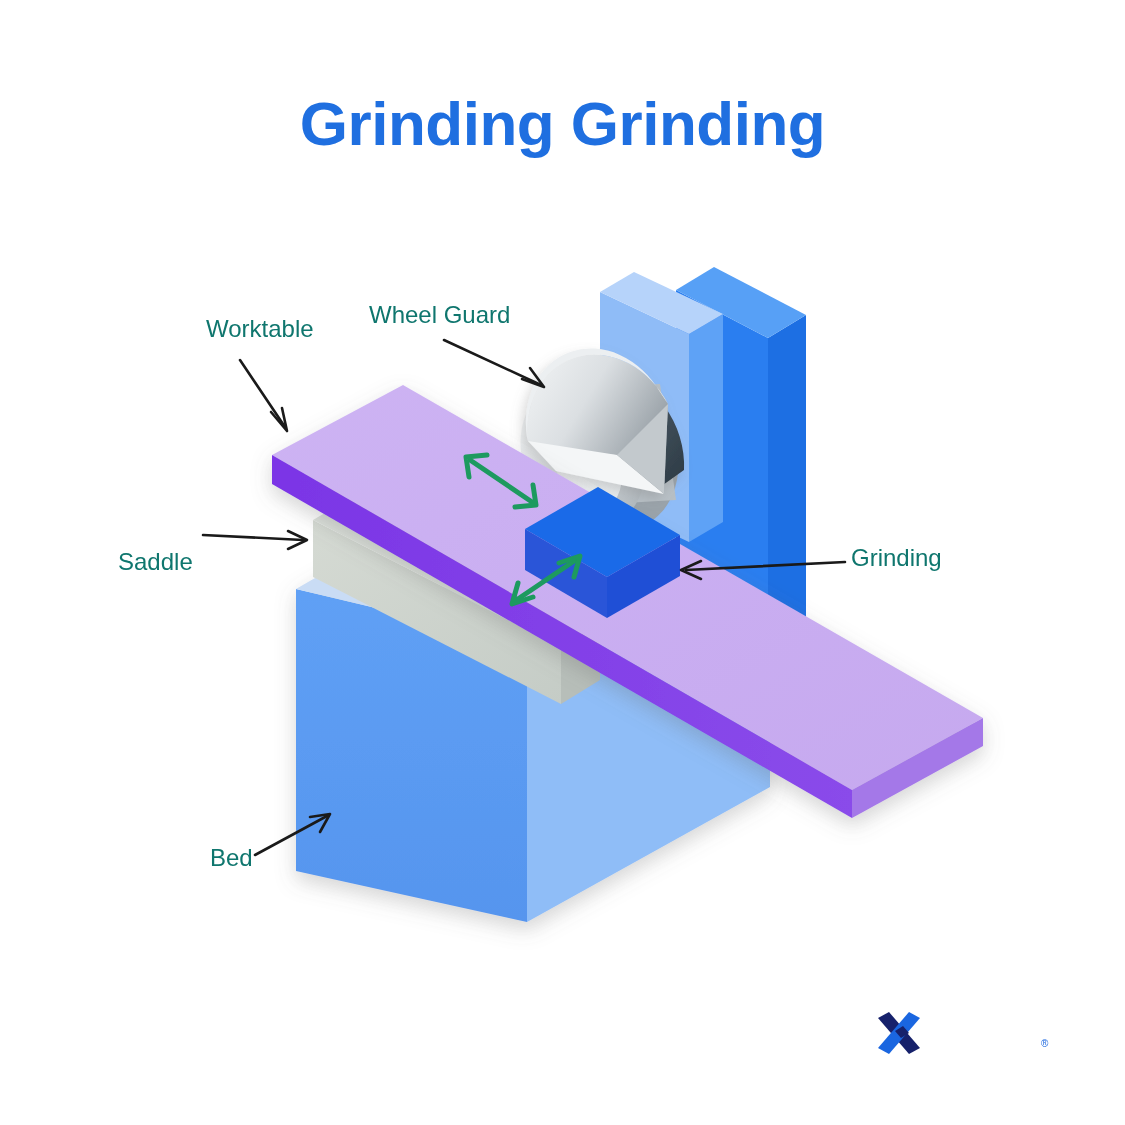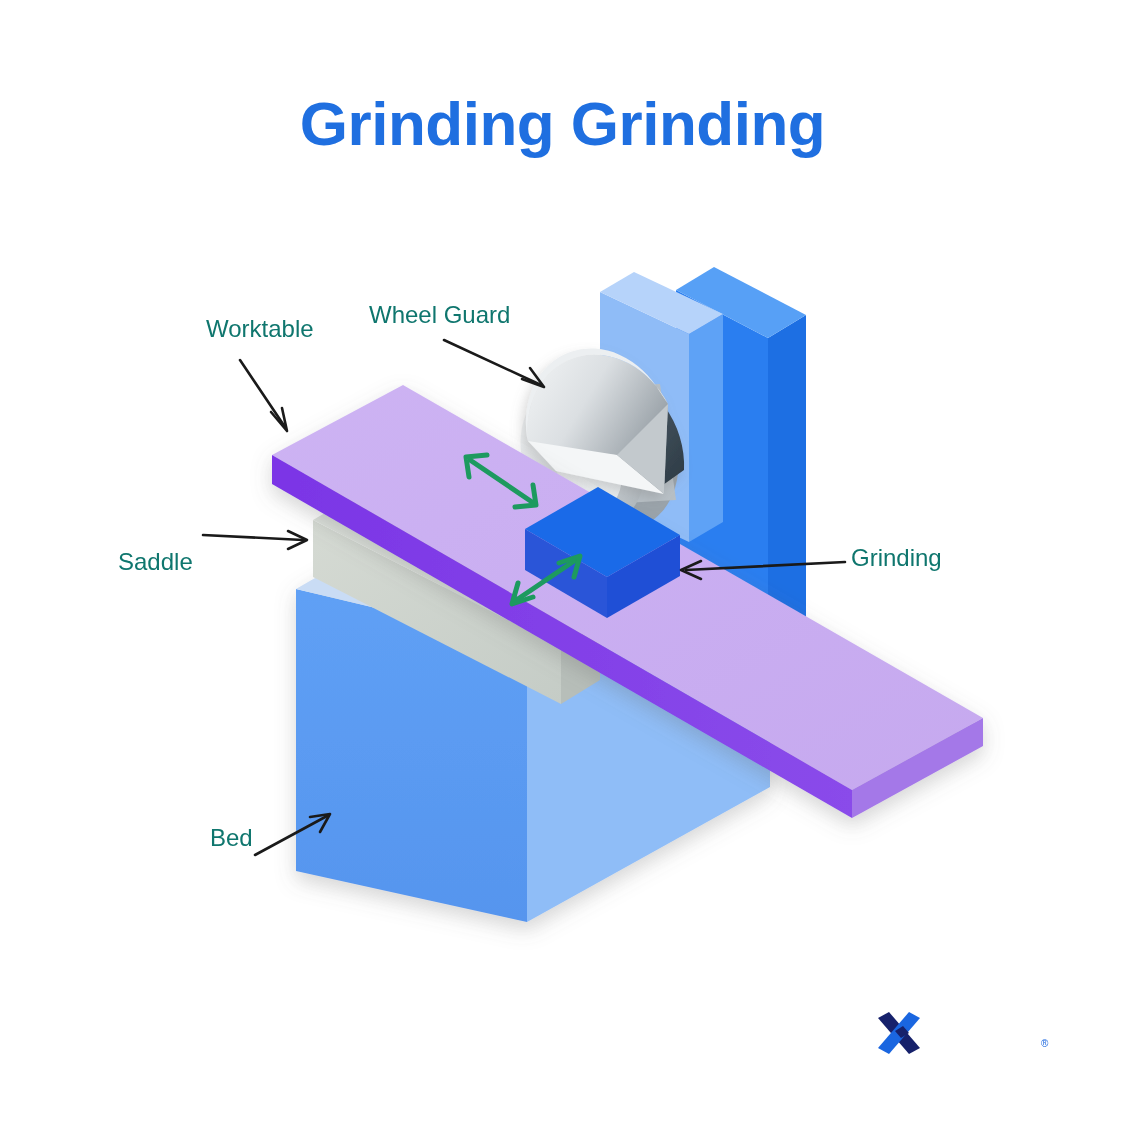--- a/index.html
+++ b/index.html
@@ -40,21 +40,21 @@
     position: absolute;
     font-size: 24px;
     color: #0f766e;
     font-family: "Liberation Sans", sans-serif;
     white-space: nowrap;
   }
   #lbl-worktable { left: 206px; top: 315px; }
   #lbl-wheelguard { left: 369px; top: 301px; }
   #lbl-saddle { left: 118px; top: 548px; }
   #lbl-workpiece { left: 851px; top: 544px; }
-  #lbl-bed { left: 210px; top: 824px; }
+  #lbl-bed { left: 210px; top: 844px; }
 
   #logo {
     position: absolute;
     left: 876px;
     top: 1008px;
     width: 175px;
     height: 50px;
   }
   .logo-word {
     position: absolute;

